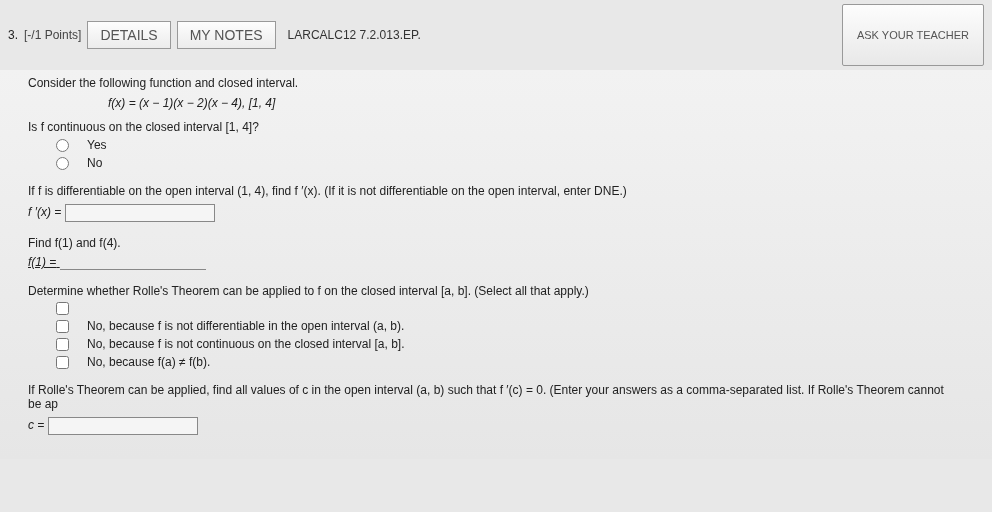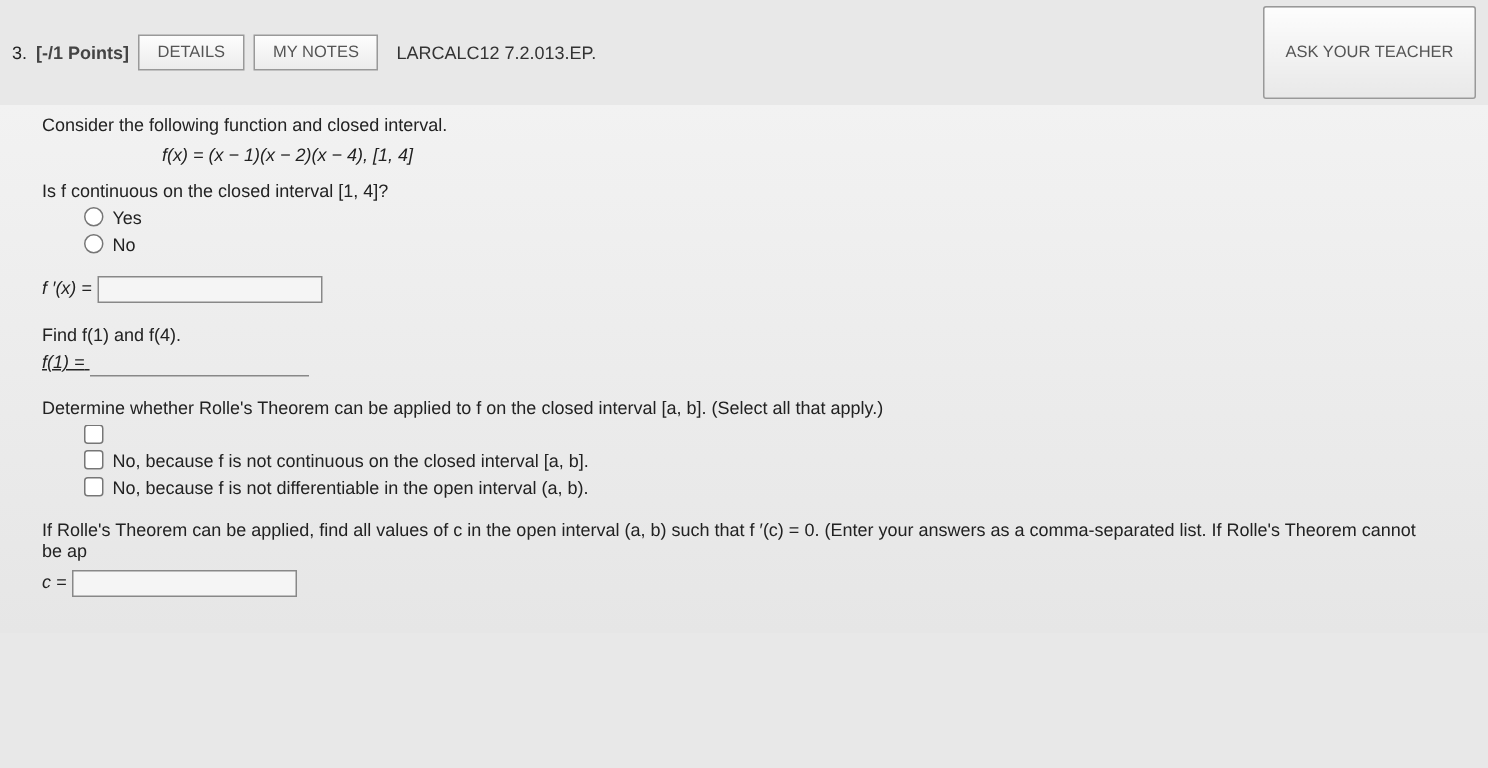--- a/index.html
+++ b/index.html
@@ -12,26 +12,26 @@
       font-size: 12px;
       color: #222;
       position: relative;
     }
     .top-bar {
       display: flex;
       align-items: center;
       padding: 4px 8px;
       gap: 6px;
     }
-    .points-label { font-weight: bold; color: #444; text-align: right; }
+    .points-label { font-weight: normal; color: #444; text-align: right; }
     .btn {
       border: 1px solid #999;
       background: linear-gradient(#fdfdfd, #ececec);
       padding: 5px 12px;
-      font-size: 11px;
+      font-size: 14px;
       color: #555;
       cursor: pointer;
       border-radius: 0;
     }
     .ref-text { font-size: 12px; color: #333; margin-left: 6px; }
     .ask-teacher {
       margin-left: auto;
       border: 1px solid #999;
       background: linear-gradient(#fdfdfd, #e8e8e8);
       padding: 24px 14px;
@@ -40,22 +40,22 @@
       cursor: pointer;
       border-radius: 2px;
     }
     .content {
       padding: 6px 36px 10px 28px;
       background: linear-gradient(#f2f2f2, #e6e6e6);
     }
     .section { margin-bottom: 14px; }
     .radio-line, .check-line {
       display: flex;
-      align-items: flex-start;
-      gap: 6px;
+      align-items: flex-end;
+      gap: 18px;
       margin: 4px 0 4px 28px;
     }
     input[type="radio"], input[type="checkbox"] { cursor: pointer; }
     .inline-field {
       border: 1px solid #888;
       background: #f5f5f5;
       min-width: 80px;
       height: 18px;
       display: inline-block;
       vertical-align: middle;
@@ -99,20 +99,21 @@
       <input type="radio" name="cont" style="">
       <span>Yes</span>
     </div>
     <div class="radio-line">
       <input type="radio" name="cont" style="">
       <span>No</span>
     </div>
   </div>
 
   <div class="section">
+    <div>If f is differentiable on the open interval (1, 4), find f ′(x). (If it is not differentiable on the open interval, enter DNE.)</div>
     <div class="func-line">
       <span class="italic">f ′(x) =</span>
       <input class="inline-field" type="text" style="">
     </div>
   </div>
 
   <div class="section">
     <div>Find f(1) and f(4).</div>
     <div class="small-gap">
       <span class="italic">f(1)  =</span>
@@ -120,25 +121,29 @@
     </div>
   </div>
 
   <div class="section">
     <div>Determine whether Rolle's Theorem can be applied to f on the closed interval [a, b]. (Select all that apply.)</div>
     <div class="check-line">
       <input type="checkbox" style="">
     </div>
     <div class="check-line">
       <input type="checkbox" style="">
+      <span>No, because f is not differentiable in the open interval (a, b).</span>
+    </div>
+    <div class="check-line">
+      <input type="checkbox" style="">
       <span>No, because f is not continuous on the closed interval [a, b].</span>
     </div>
     <div class="check-line">
       <input type="checkbox" style="">
-      <span>No, because f is not differentiable in the open interval (a, b).</span>
+      <span>No, because f(a) ≠ f(b).</span>
     </div>
   </div>
 
   <div class="section">
     <div>If Rolle's Theorem can be applied, find all values of c in the open interval (a, b) such that f ′(c) = 0. (Enter your answers as a comma-separated list. If Rolle's Theorem cannot be ap</div>
     <div class="func-line">
       <span class="italic">c =</span>
       <input class="inline-field" type="text" style="">
     </div>
   </div>

